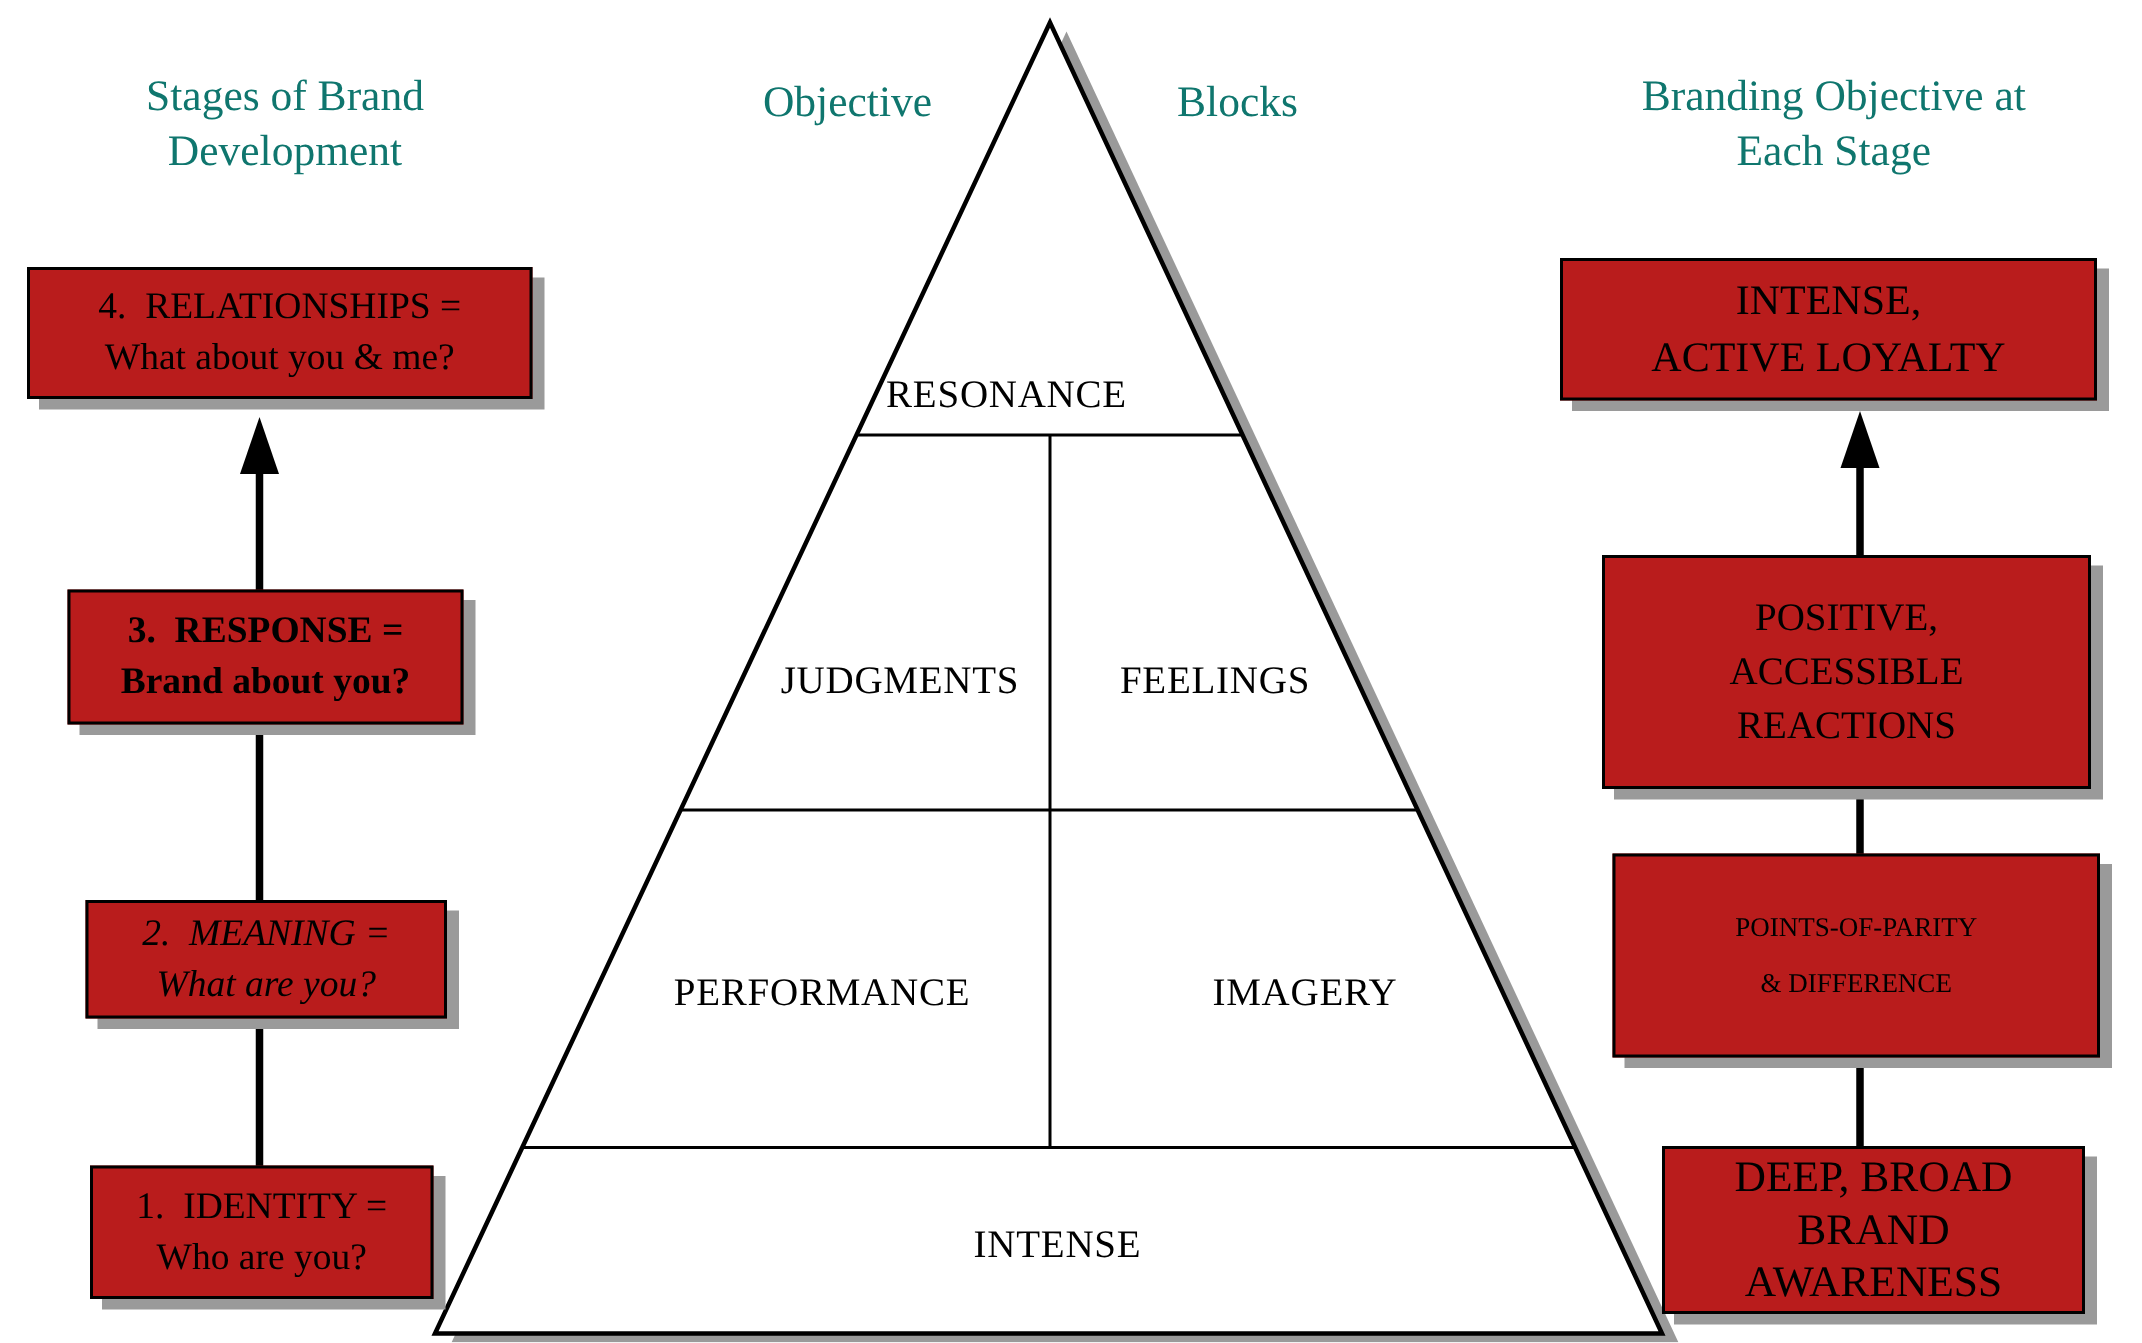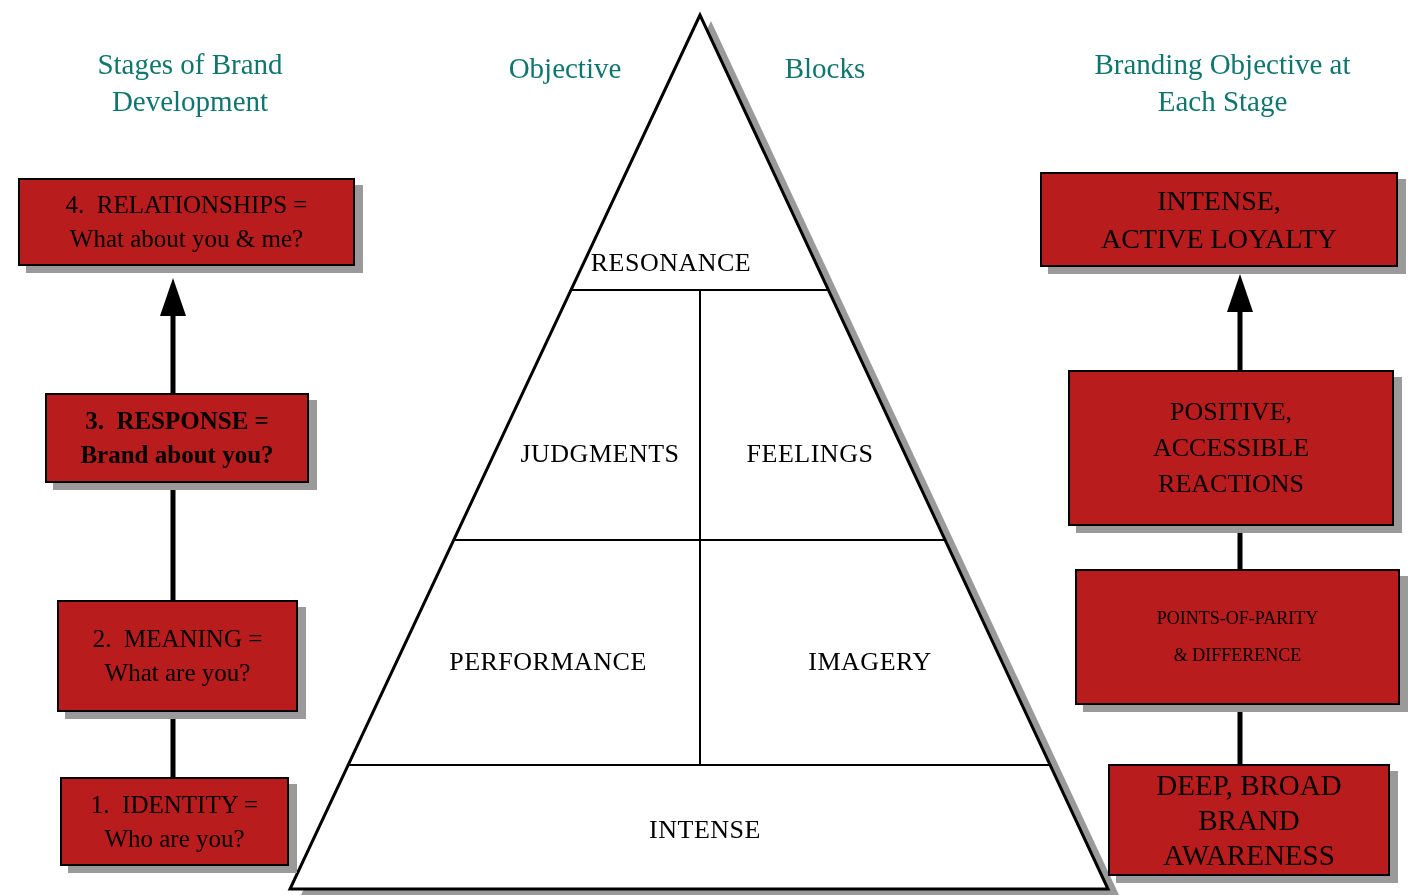--- a/index.html
+++ b/index.html
@@ -87,21 +87,21 @@
 Each Stage</div>
 
   <div class="box stage-box" style="left:18px; top:178px; width:337px; height:88px;">
     <div class="bl">4.  RELATIONSHIPS =</div>
     <div class="bl">What about you &amp; me?</div>
   </div>
   <div class="box stage-box" style="left:45px; top:393px; width:264px; height:90px;font-weight:bold;">
     <div class="bl">3.  RESPONSE =</div>
     <div class="bl">Brand about you?</div>
   </div>
-  <div class="box stage-box" style="left:57px; top:600px; width:241px; height:112px;">
+  <div class="box stage-box" style="left:57px; top:600px; width:241px; height:79px;font-style:italic;">
     <div class="bl">2.  MEANING =</div>
     <div class="bl">What are you?</div>
   </div>
   <div class="box stage-box" style="left:60px; top:777px; width:229px; height:89px;">
     <div class="bl">1.  IDENTITY =</div>
     <div class="bl">Who are you?</div>
   </div>
 
   <div class="pyr-label" style="left:521px; top:227px; width:300px;margin-top:21px;">RESONANCE</div>
   <div class="pyr-label" style="left:470px; top:439px; width:260px;">JUDGMENTS</div>

